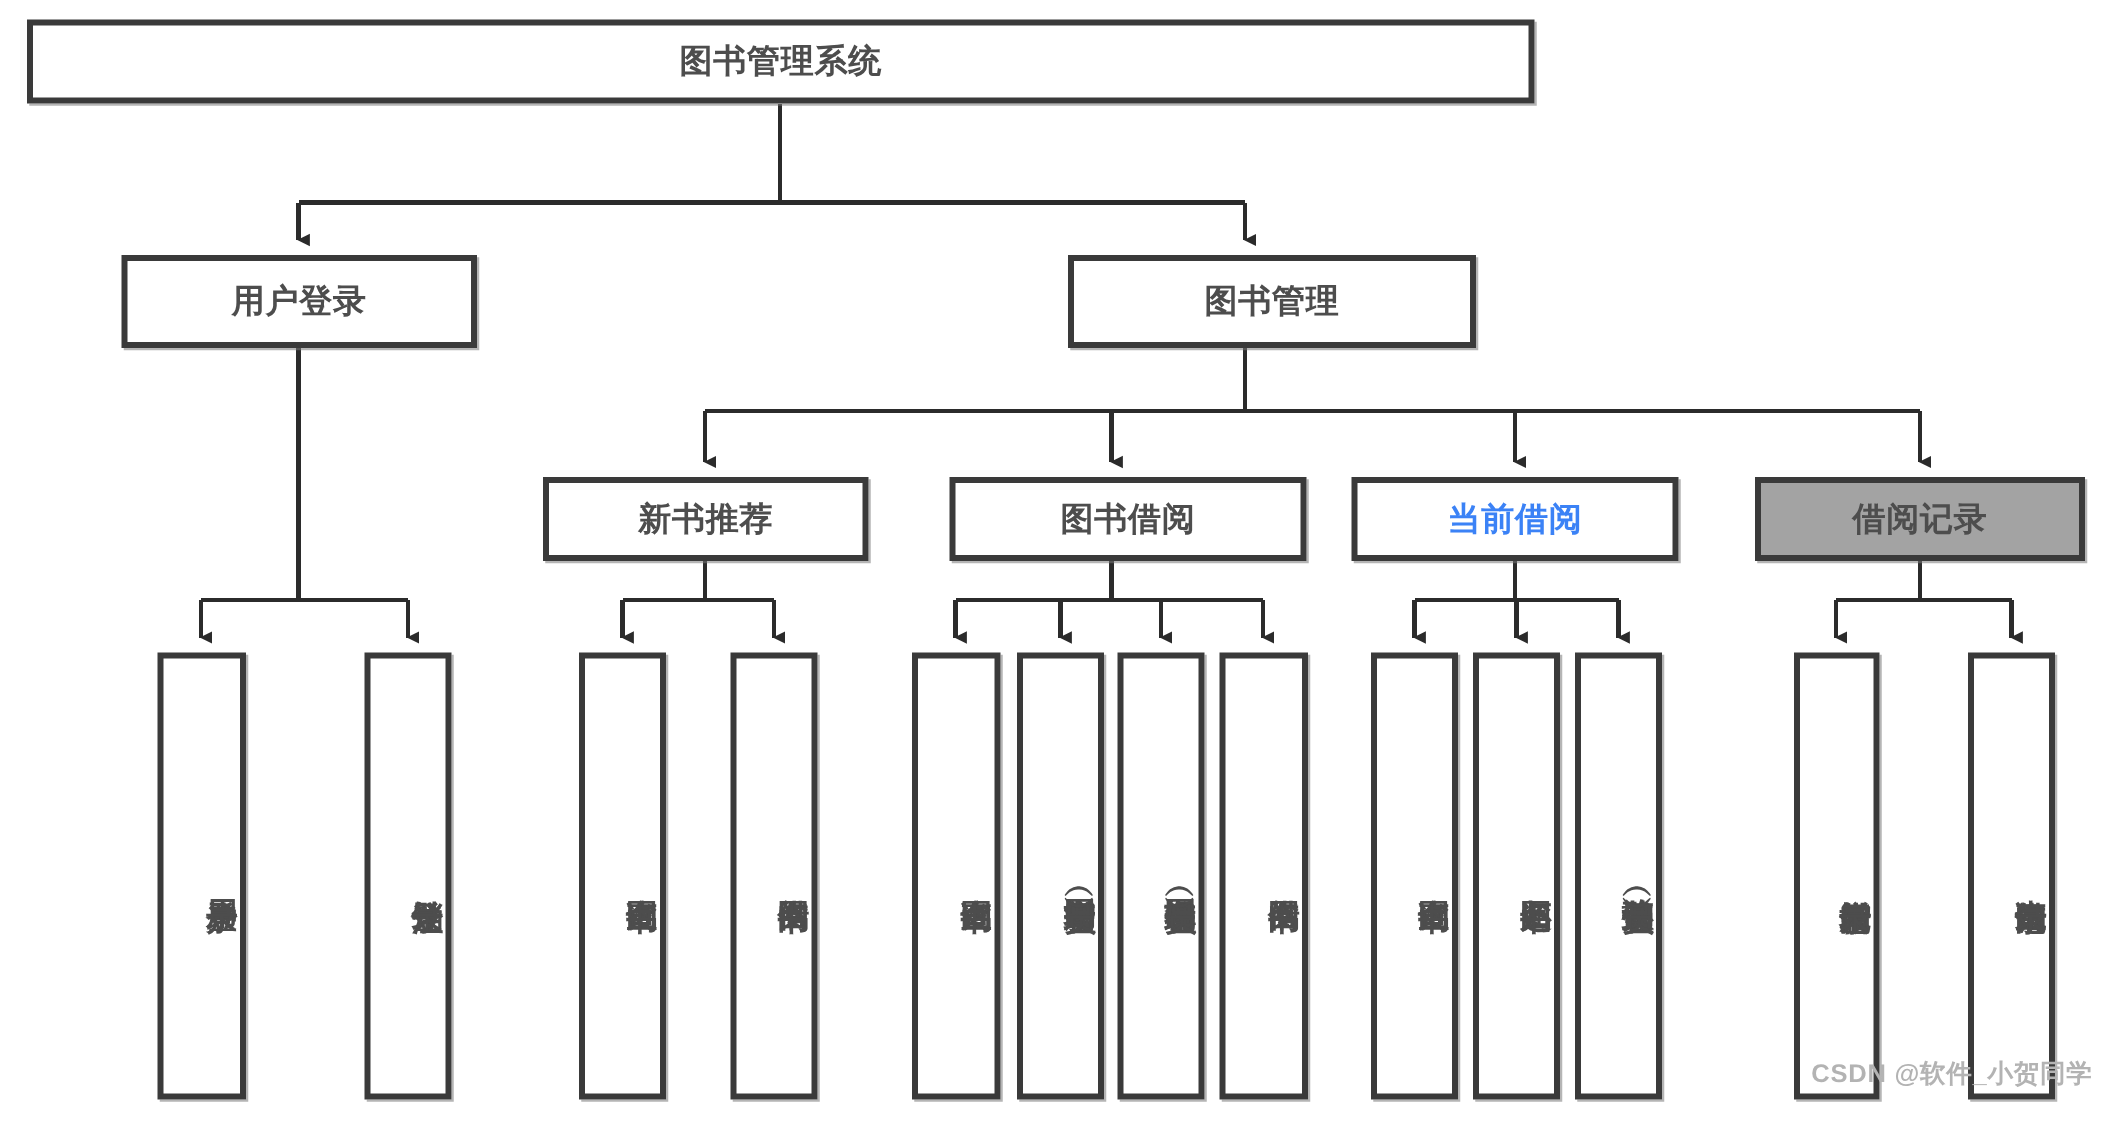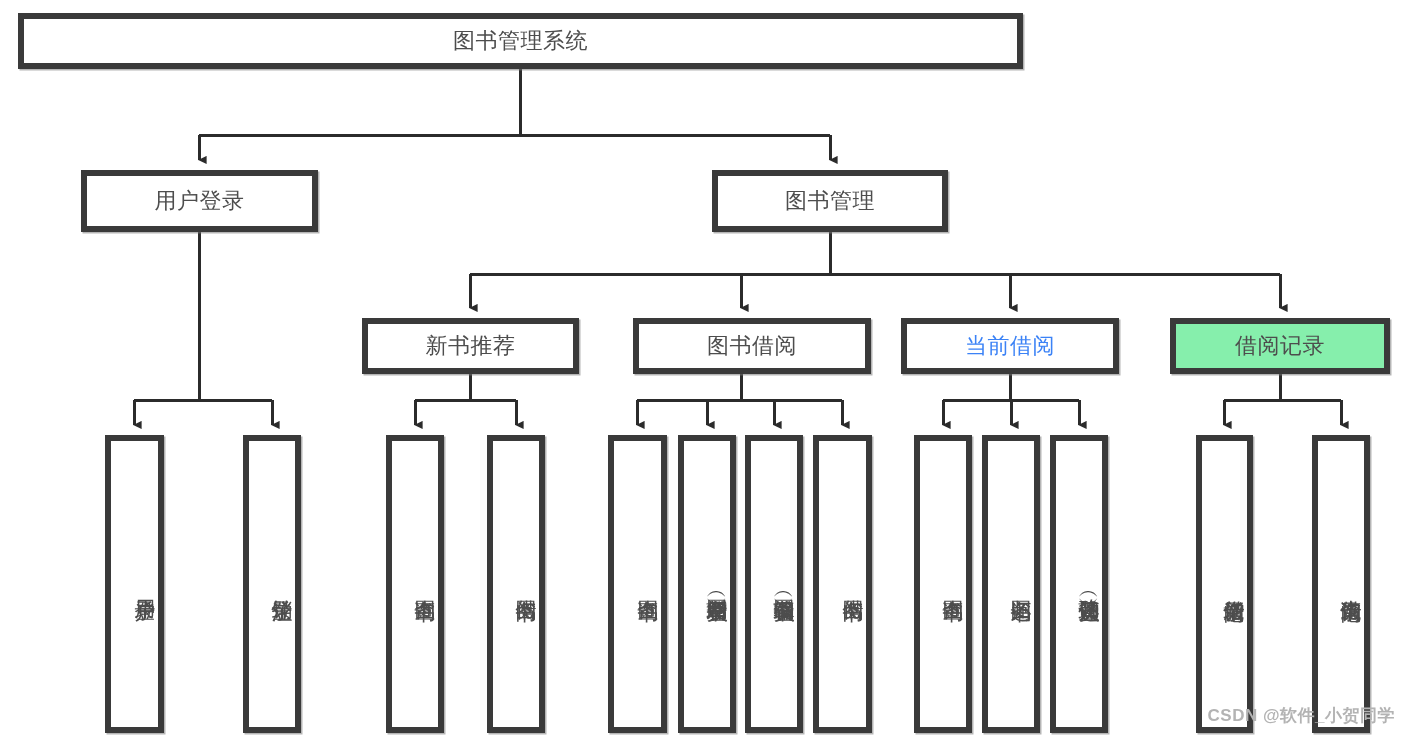--- a/index.html
+++ b/index.html
@@ -23,27 +23,28 @@
     left: 0;
     top: 0;
     width: 1405px;
     height: 747px;
     pointer-events: none;
   }
   .node {
     position: absolute;
     box-sizing: border-box;
     background: #ffffff;
-    border: 6px solid #7f1d1d;
+    border: 4px solid #7f1d1d;
     box-shadow: 1.5px 1.5px 0 rgba(120,120,120,0.55);
     display: flex;
     align-items: center;
     justify-content: center;
     color: #4d4d4d;
     letter-spacing: 0.5px;
+    font-weight: bold;
   }
   .node.horizontal {
     font-size: 22px;
     line-height: 1.2;
   }
   .node.vertical {
     writing-mode: vertical-rl;
     text-orientation: upright;
     font-size: 21px;
     line-height: 1.25;
@@ -125,34 +126,34 @@
     </g>
   </svg>
 
   <div class="node horizontal" id="node-root" style="left: 18px; top: 13px; width: 1005px; height: 56px; border-color: rgb(58, 58, 58); background: rgb(255, 255, 255); color: rgb(77, 77, 77);">
     <span class="node-label">图书管理系统</span>
   </div>
 
   <div class="node horizontal" id="node-l1-0" style="left: 81px; top: 170px; width: 237px; height: 62px; border-color: rgb(58, 58, 58); background: rgb(255, 255, 255); color: rgb(77, 77, 77);">
     <span class="node-label">用户登录</span>
   </div>
-  <div class="node horizontal" id="node-l1-1" style="left: 712px; top: 170px; width: 236px; height: 62px; border-color: rgb(58, 58, 58); background: rgb(255, 255, 255); color: rgb(77, 77, 77);">
+  <div class="node horizontal" id="node-l1-1" style="left: 712px; top: 170px; width: 272px; height: 62px; border-color: rgb(58, 58, 58); background: rgb(255, 255, 255); color: rgb(77, 77, 77);">
     <span class="node-label">图书管理</span>
   </div>
 
   <div class="node horizontal" id="node-l2-0" style="left: 362px; top: 318px; width: 217px; height: 56px; border-color: rgb(58, 58, 58); background: rgb(255, 255, 255); color: rgb(77, 77, 77); justify-content: center;">
     <span class="node-label">新书推荐</span>
   </div>
   <div class="node horizontal" id="node-l2-1" style="left: 633px; top: 318px; width: 238px; height: 56px; border-color: rgb(58, 58, 58); background: rgb(255, 255, 255); color: rgb(77, 77, 77);">
     <span class="node-label">图书借阅</span>
   </div>
   <div class="node horizontal" id="node-l2-2" style="left: 901px; top: 318px; width: 218px; height: 56px; border-color: rgb(58, 58, 58); background: rgb(255, 255, 255); color: #3b82f6;">
     <span class="node-label">当前借阅</span>
   </div>
-  <div class="node horizontal" id="node-l2-3" style="left: 1170px; top: 318px; width: 220px; height: 56px; border-color: rgb(58, 58, 58); background: #86efac; color: rgb(77, 77, 77);">
+  <div class="node horizontal" id="node-l2-3" style="left: 1170px; top: 318px; width: 220px; height: 56px; border-color: rgb(58, 58, 58); background: #a3a3a3; color: rgb(77, 77, 77);">
     <span class="node-label">借阅记录</span>
   </div>
 
   <div class="node vertical" id="node-leaf-0" style="left: 105px; top: 435px; width: 59px; height: 298px; border-color: rgb(58, 58, 58); background: rgb(255, 255, 255); color: rgb(77, 77, 77);">
     <span class="node-label">用户登录</span>
   </div>
   <div class="node vertical" id="node-leaf-1" style="left: 243px; top: 435px; width: 58px; height: 298px; border-color: rgb(58, 58, 58); background: rgb(255, 255, 255); color: rgb(77, 77, 77);">
     <span class="node-label">注销登录</span>
   </div>
   <div class="node vertical" id="node-leaf-2" style="left: 386px; top: 435px; width: 58px; height: 298px; border-color: rgb(58, 58, 58); background: rgb(255, 255, 255); color: rgb(77, 77, 77);">

